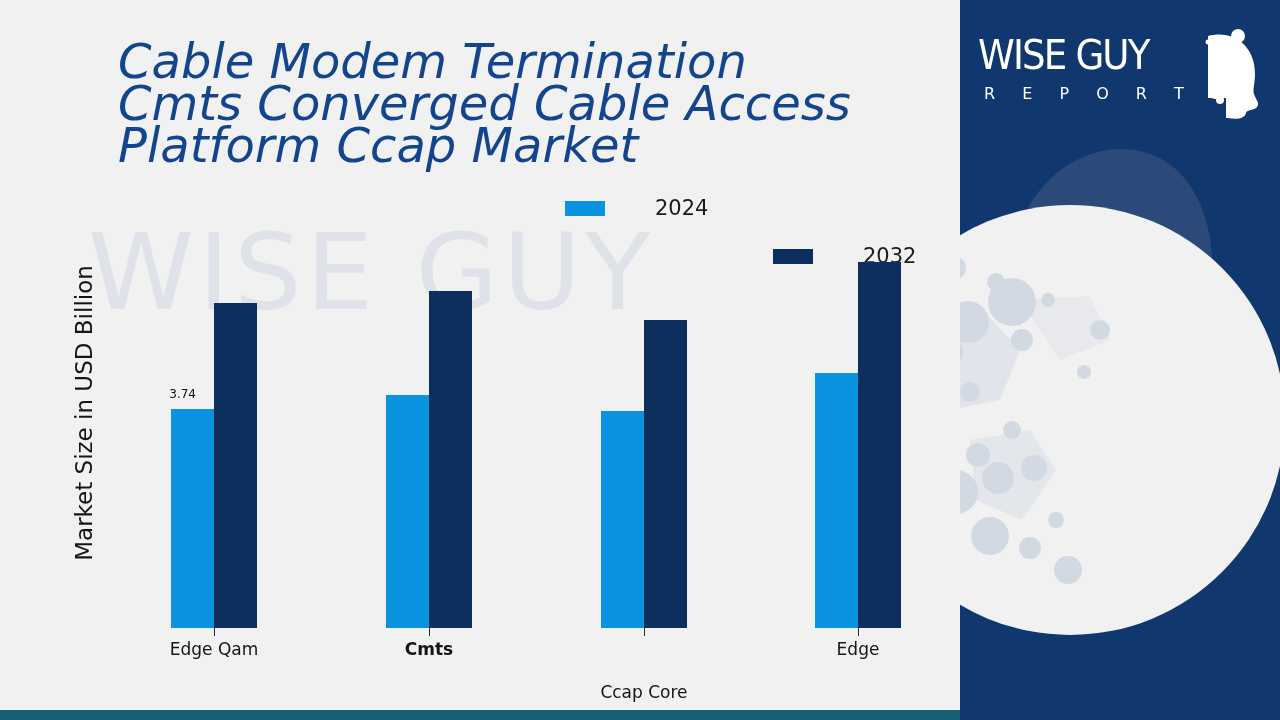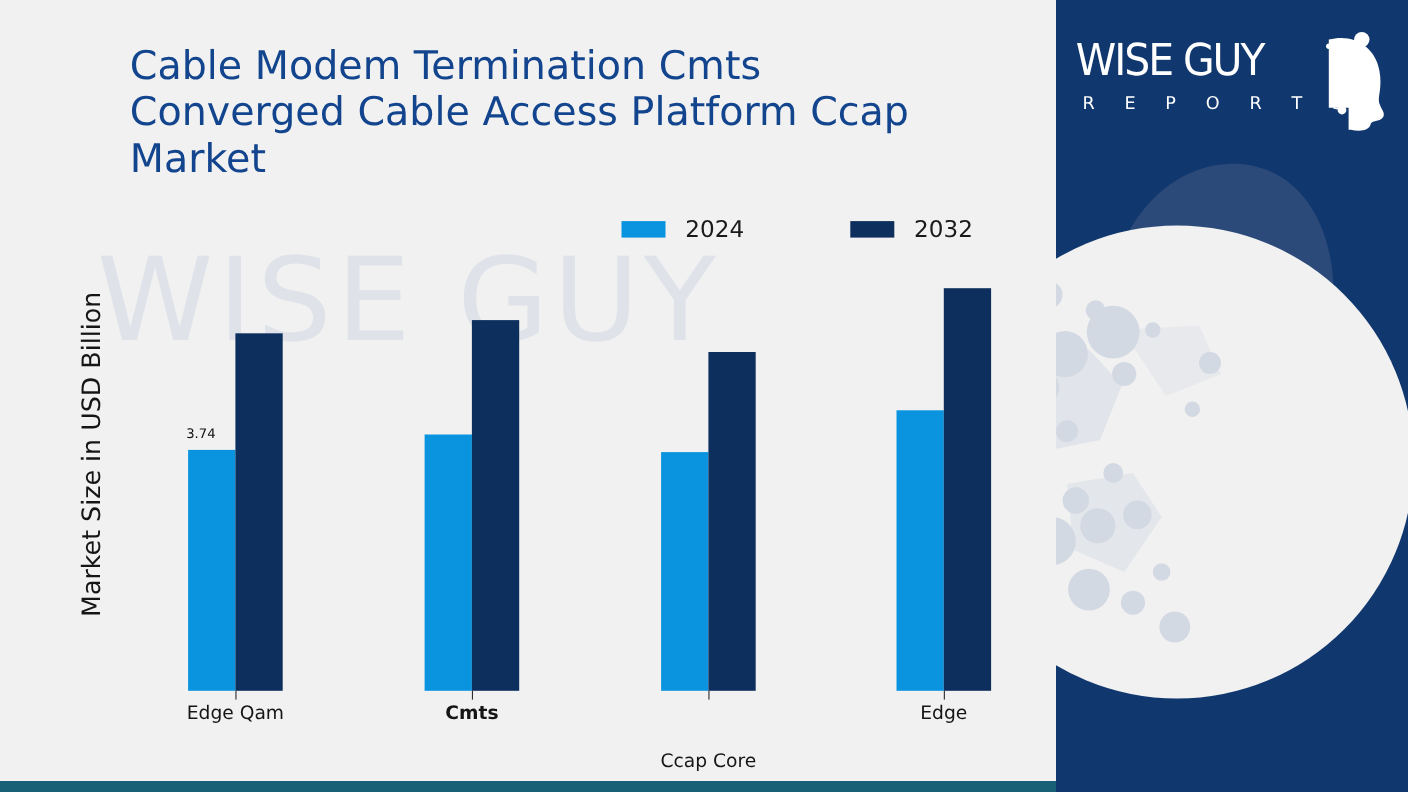--- a/index.html
+++ b/index.html
@@ -32,22 +32,23 @@
   .logo-reports {
     position: absolute; left: 6px; top: 52px;
     font-size: 16px; letter-spacing: 11px; color: #ffffff; white-space: nowrap;
   }
   .logo-head { position: absolute; left: 190px; top: -4px; width: 100px; height: 96px; }
 
   
   .title {
     position: absolute; left: 118px; top: 40px; width: 760px;
     color: #13458e;
-    font-size: 36px; line-height: 42px; font-weight: 400;
+    font-size: 48px; line-height: 42px; font-weight: 400;
     letter-spacing: 0px;
+    font-style: italic;
   }
 
   
   .watermark {
     position: absolute; left: 88px; top: 212px; width: 790px; height: 230px;
     pointer-events: none; user-select: none;
   }
   .wm-line1 {
     position: absolute; left: 0; top: 0; width: 100%;
     font-size: 105px; font-weight: 400; letter-spacing: 4px;
@@ -55,21 +56,21 @@
     transform: scaleX(1.02); transform-origin: left top;
   }
   .wm-line2 {
     position: absolute; left: 8px; top: 140px; width: 100%;
     font-size: 56px; letter-spacing: 36px;
     color: #e6e9ee; white-space: nowrap;
   }
 
   
   .legend { position: absolute; left: 565px; top: 196px; height: 24px; }
-  .legend-item { position: absolute; top: 0; display: flex; align-items: center; }
+  .legend-item { position: absolute; top: 0; display: flex; align-items: center; gap: 32px; }
   .legend-swatch { width: 40px; height: 15px; display: block; }
   .legend-label {
     margin-left: 18px; font-size: 21px; color: #1a1a1a;
     font-family: "DejaVu Sans", "Liberation Sans", sans-serif;
   }
 
   
   .plot { position: absolute; left: 0; top: 0; width: 960px; height: 720px; }
   .ylabel {
     position: absolute; left: -96px; top: 400px; width: 360px;
@@ -175,21 +176,21 @@
 
   <div class="watermark">
     <div class="wm-line1">WISE GUY</div>
   </div>
 
   <div class="legend" id="legend">
       <div class="legend-item" style="left: 0px;">
         <span class="legend-swatch" style="background: rgb(10, 147, 222);"></span>
         <span class="legend-label">2024</span>
       </div>
-      <div class="legend-item" style="left: 208px;">
+      <div class="legend-item" style="left: 208px; margin-top: 48px;">
         <span class="legend-swatch" style="background: rgb(13, 47, 94);"></span>
         <span class="legend-label">2032</span>
       </div>
     </div>
 
   <div class="plot">
     <div class="ylabel">Market Size in USD Billion</div>
     <div id="bars">
         <div class="bar" style="left: 171px; width: 43px; height: 218.9px; bottom: 92px; background: rgb(10, 147, 222);"></div>
         <div class="bar-value" style="left: 153px; top: 387.1px; width: 43px;">3.74</div>

